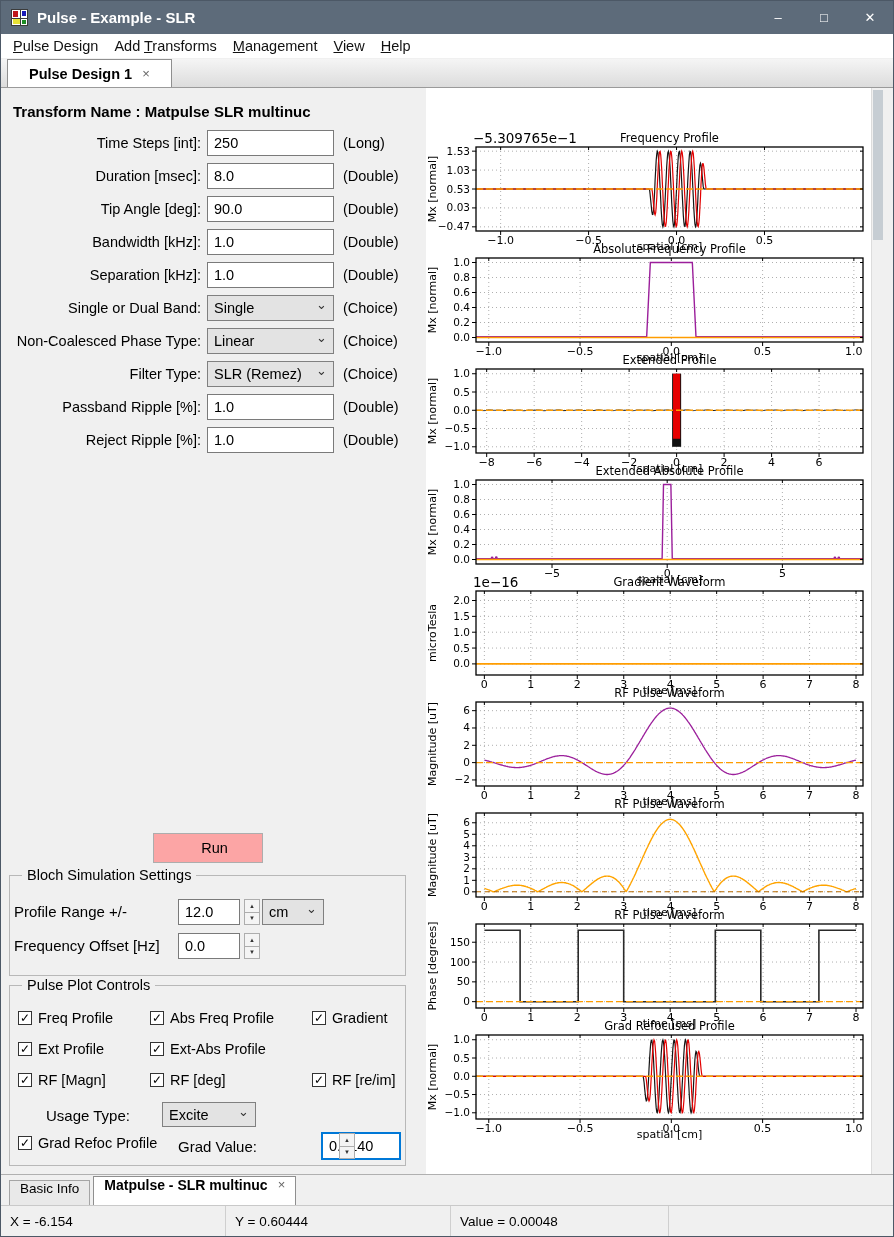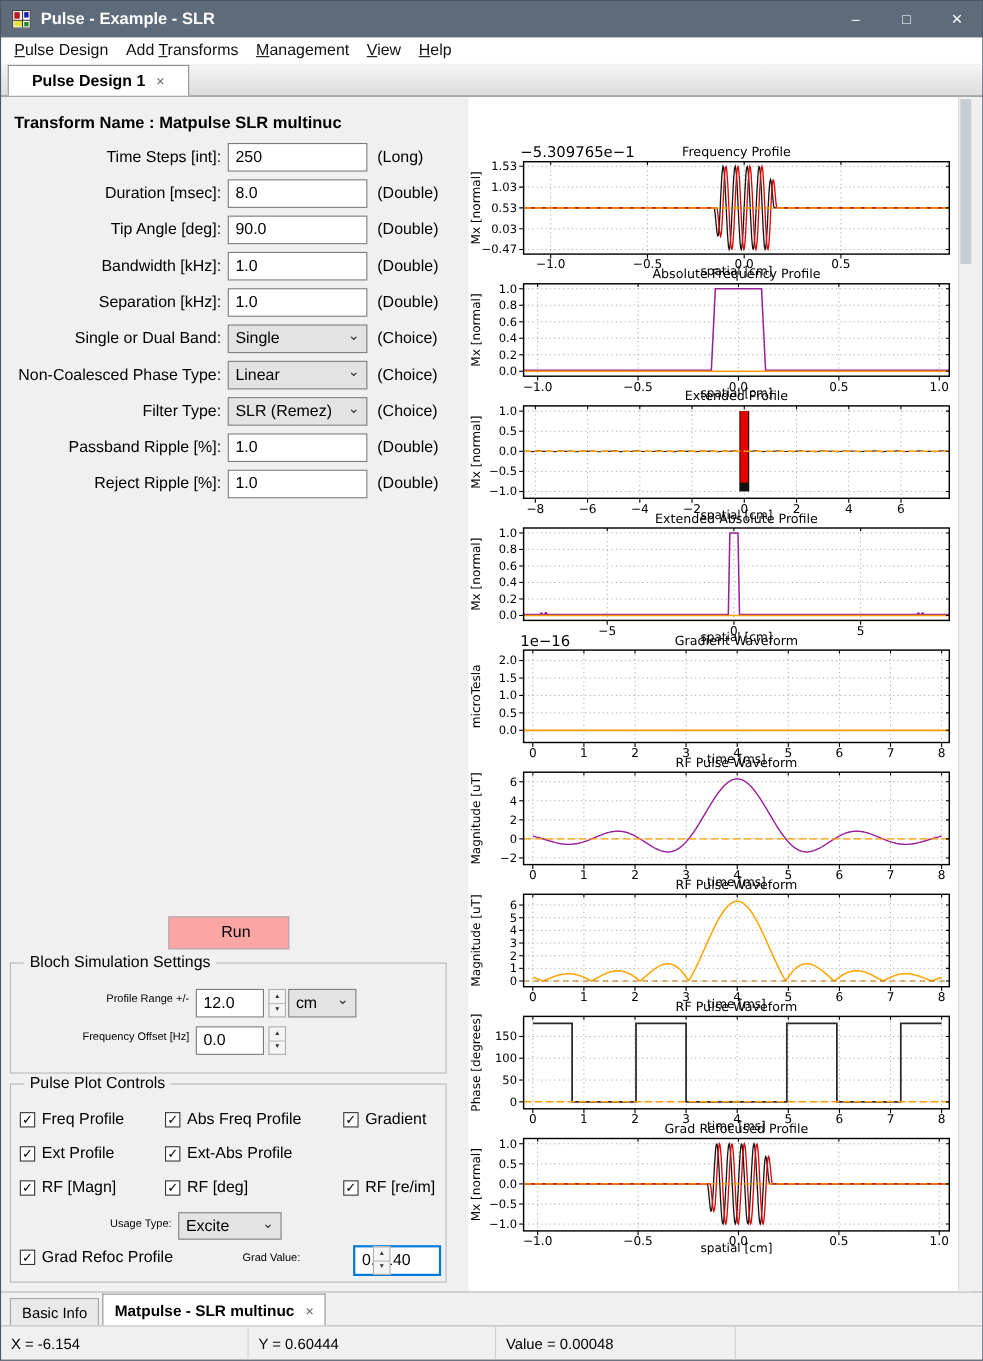--- a/index.html
+++ b/index.html
@@ -42,42 +42,42 @@
   .select { height:26px; border:1px solid #808080; background:#e3e3e3; display:flex; align-items:center; font-size:14.5px; color:#000; padding:0 6px; position:relative; }
   .select .sel-val { flex:1 1 auto; white-space:nowrap; overflow:hidden; }
   .select .chev { color:#333; font-size:13px; margin-left:4px; line-height:8px; transform:translateY(-3px); }
   .form-row .select { width:127px; }
 
   .run-btn { position:absolute; left:148px; top:745px; width:110px; height:30px; background:#fca5a5; border:1px solid #adadad; font-size:14.5px; display:flex; align-items:center; justify-content:center; color:#000;padding-left:13px; }
 
   .groupbox { position:absolute; border:1px solid #b8b8b8; }
   .legend { position:absolute; top:-9px; left:12px; background:#f0f0f0; padding:0 5px; font-size:14.5px; color:#000; white-space:nowrap; }
   .abs { position:absolute; }
-  .rlabel { text-align:right; font-size:10px; color:#000; white-space:nowrap; }
+  .rlabel { text-align:left; font-size:15px; color:#000; white-space:nowrap; }
   .spin { width:16px; height:26px; display:flex; flex-direction:column; margin-left:2px; }
   .spin-btn { flex:1; border:1px solid #adadad; background:#f4f4f4; font-size:6px; color:#333; display:flex; align-items:center; justify-content:center; }
   .spin-btn + .spin-btn { border-top:none; }
 
   .cb-item { display:flex; align-items:center; }
   .cb-box { width:14px; height:14px; border:1px solid #333; background:#fff; display:flex; align-items:center; justify-content:center; font-size:12px; line-height:12px; color:#000; flex:0 0 auto; }
   .cb-label { margin-left:6px; font-size:14.5px; color:#000; white-space:nowrap; }
   .cb-grid { position:absolute; left:8px; display:grid; grid-template-columns:132px 162px auto; }
 
   .focus-input { border:2px solid #0078d7 !important; }
 
   
   .right-panel { position:absolute; left:425px; top:0; width:457px; height:100%; background:#ffffff; }
   .plot-list { position:absolute; left:0; top:41px; width:445px; }
   .plot-svg { display:block; margin-bottom:-11px; }
   .vscroll { position:absolute; right:0; top:0; width:12px; height:100%; background:#f0f0f0; border-left:1px solid #dcdcdc; }
   .vthumb { position:absolute; left:1px; top:2px; width:10px; height:150px; background:#c6cdd3; }
 
   
   .bottom-tabs { height:31px; background:#f0f0f0; border-top:1px solid #b0b0b0; display:flex; align-items:flex-end; flex:0 0 auto; }
-  .btab { margin-left:8px; height:25px; background:#e9e9e9; border:1px solid #a5a5a5; border-bottom:none; padding:0 10px; display:flex; align-items:center; font-size:13.5px; color:#000; }
+  .btab { margin-left:8px; height:25px; background:#e9e9e9; border:1px solid #a5a5a5; border-bottom:none; padding:0 10px; display:flex; align-items:flex-start; font-size:13.5px; color:#000; }
   .btab.active { height:29px; background:#fff; font-weight:bold; font-size:14px; margin-left:3px; border-color:#8f8f8f; }
 
   
   .statusbar { height:31px; background:#f0f0f0; border-top:1px solid #c9c9c9; display:flex; flex:0 0 auto; }
   .status-cell { font-size:13.5px; color:#000; padding-left:9px; display:flex; align-items:center; border-right:1px solid #cfcfcf; }
   .status-cell:nth-child(1){ width:225px; } .status-cell:nth-child(2){ width:225px; }
   .status-cell:nth-child(3){ width:218px; } .status-cell:nth-child(4){ flex:1; border-right:none; }
 </style>
 </head>
 <body>

